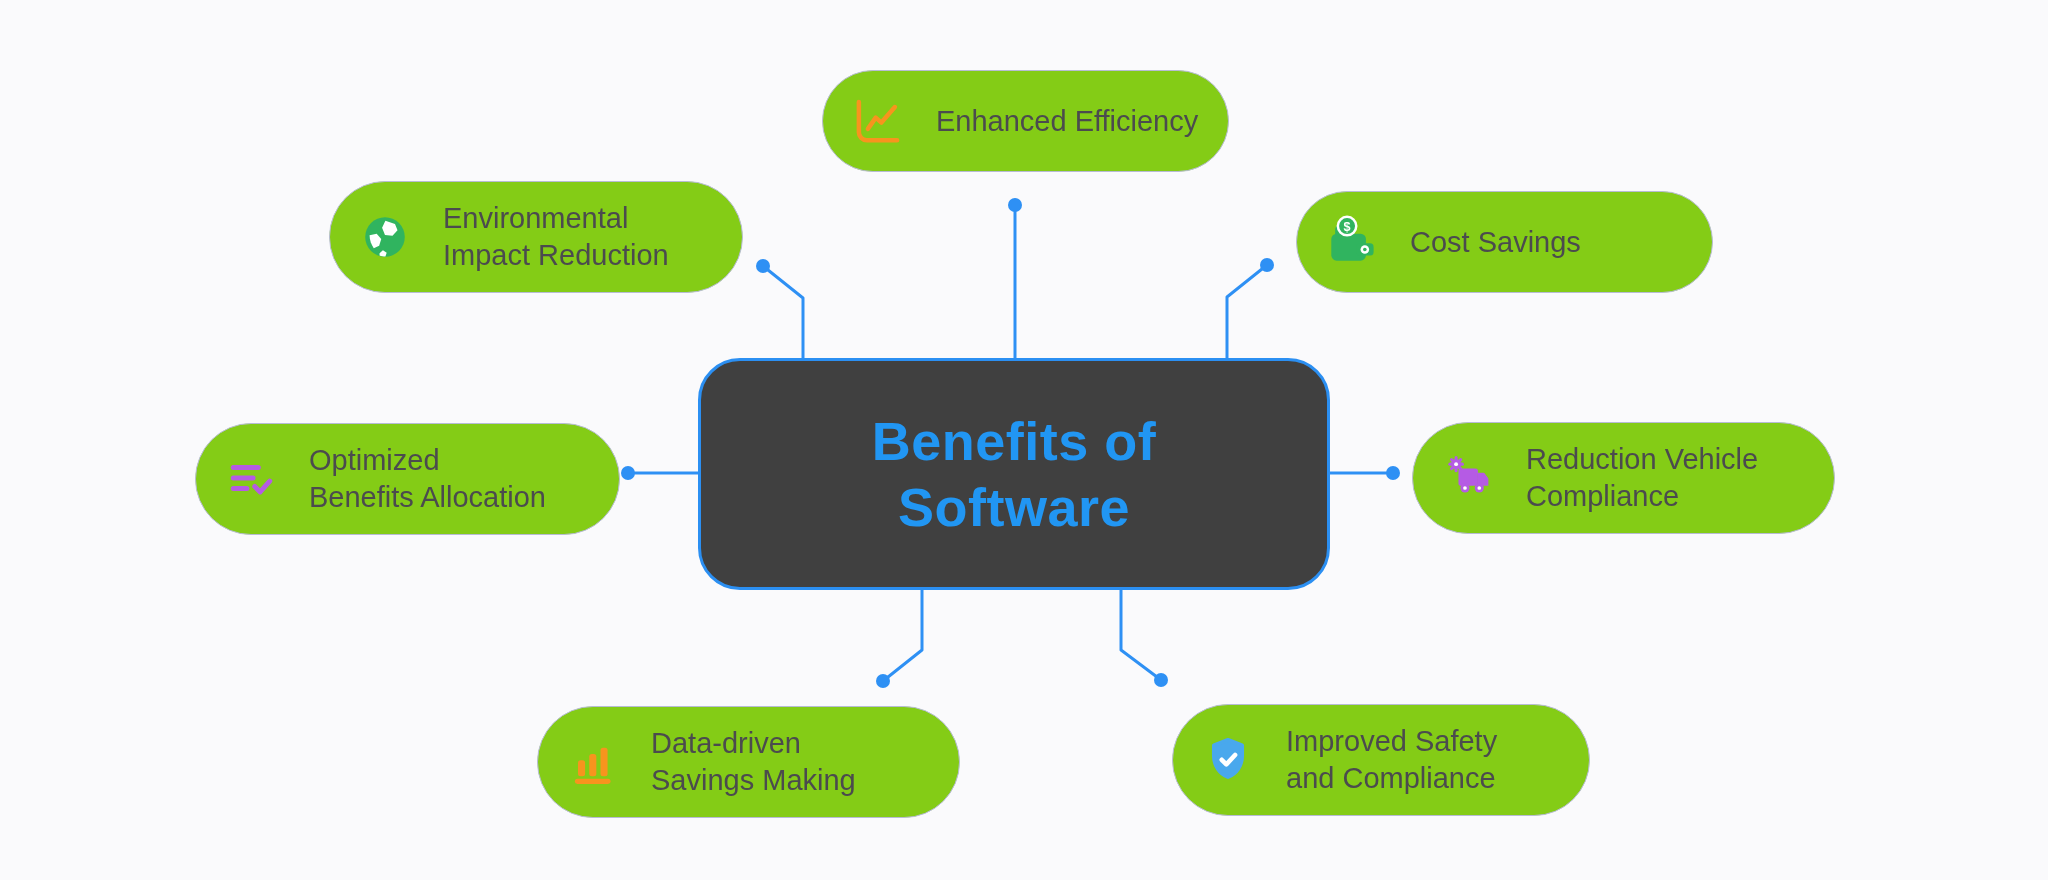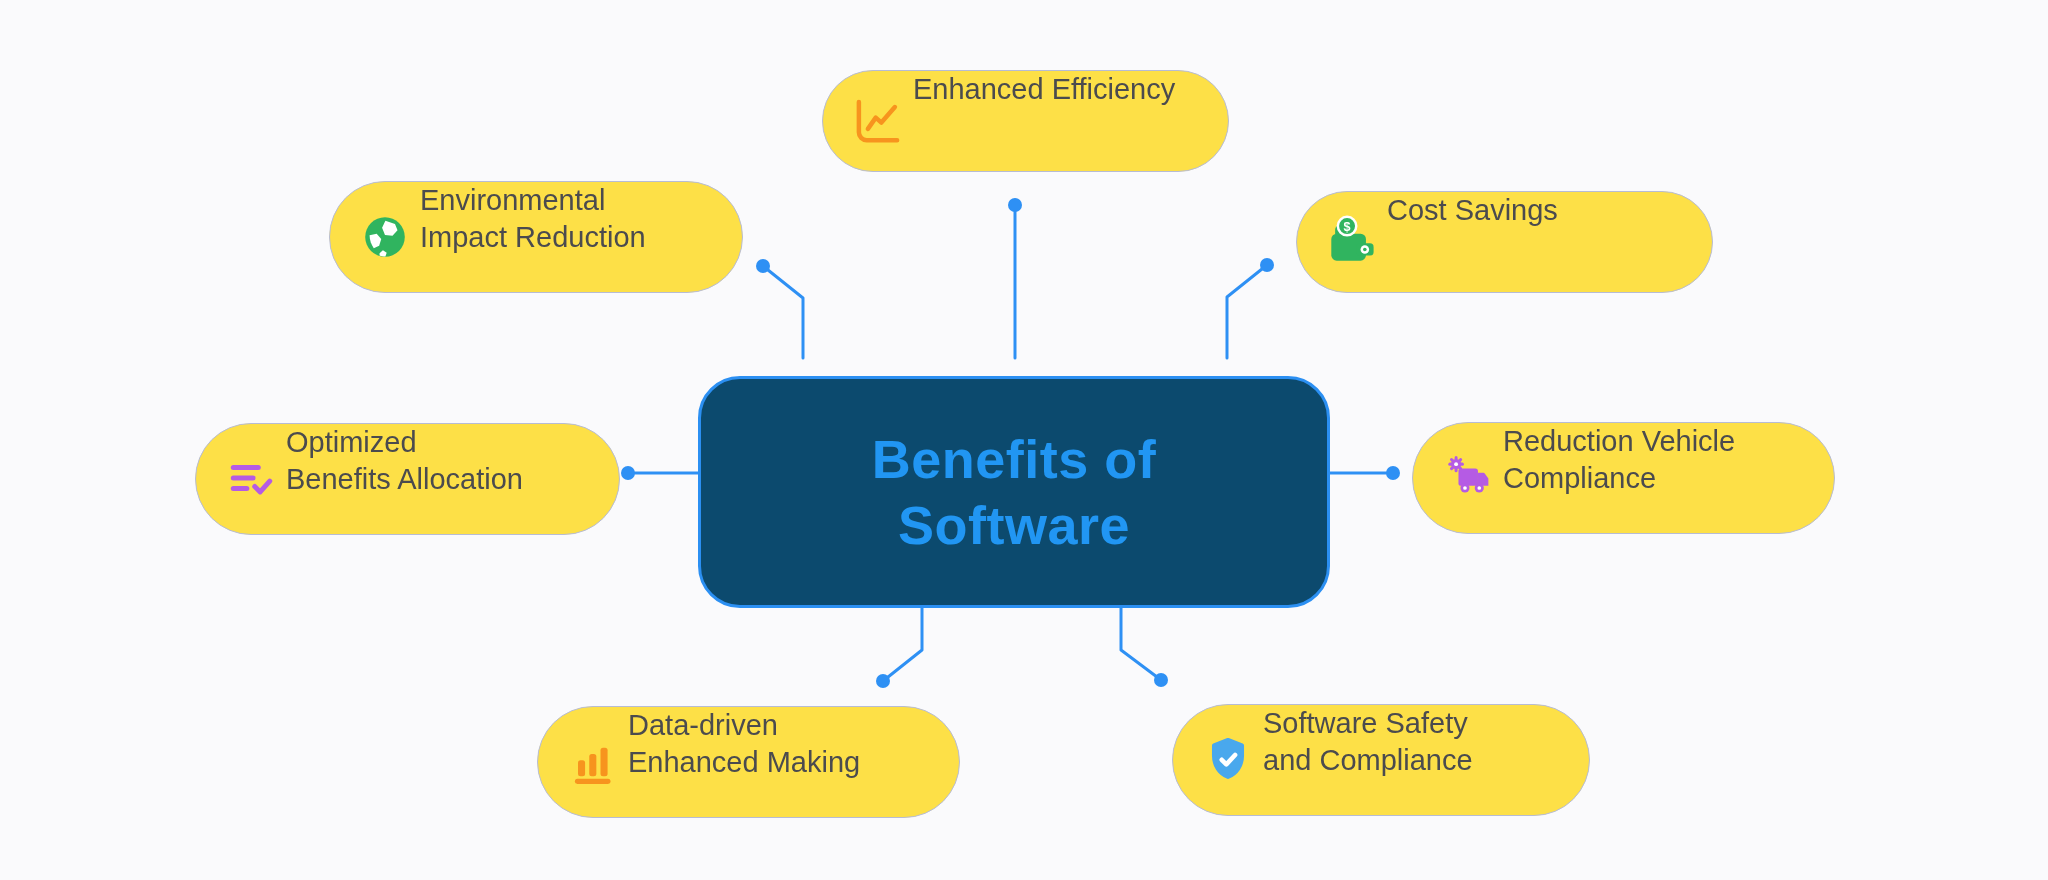--- a/index.html
+++ b/index.html
@@ -8,36 +8,36 @@
     background:#FAFAFC;
     font-family:"Liberation Sans", sans-serif;
     overflow:hidden;
   }
   .canvas{position:relative;width:2048px;height:880px;}
   .connectors{position:absolute;left:0;top:0;width:2048px;height:880px;}
 
   
   .center-box{
     position:absolute;left:698px;top:358px;width:632px;height:232px;
-    background:#0c4a6e;border:3px solid #2B8FF2;border-radius:42px;
+    background:#404040;border:3px solid #2B8FF2;border-radius:42px;
     box-sizing:border-box;
-    display:flex;flex-direction:column;justify-content:center;align-items:center;margin-top:18px;
+    display:flex;flex-direction:column;justify-content:center;align-items:center;
   }
   .center-title{
     color:#2196F3;font-size:54px;font-weight:700;line-height:66px;
     text-align:center;letter-spacing:.5px;
   }
   .center-title span{display:block;}
 
   
   .pill{
-    position:absolute;background:#fde047;
+    position:absolute;background:#84cc16;
     border:1.5px solid #B7BCD4;border-radius:58px;
     box-sizing:border-box;
-    display:flex;gap:8px;padding-left:28px;
+    display:flex;align-items:center;gap:31px;padding-left:28px;
   }
   .pill .icon{width:54px;flex:0 0 54px;display:flex;align-items:center;justify-content:center;}
   .pill .label{color:#4B4B4E;font-size:29px;line-height:37px;}
   .pill .label span{display:block;}
 
   .node-ee  {left:822px; top:70px;  width:407px;height:102px;}
   .node-env {left:329px; top:181px; width:414px;height:112px;}
   .node-cost{left:1296px;top:191px; width:417px;height:102px;}
   .node-opt {left:195px; top:423px; width:425px;height:112px;}
   .node-veh {left:1412px;top:422px; width:423px;height:112px;}
@@ -169,30 +169,30 @@
     <span class="icon">
       <svg width="50" height="50" viewBox="0 0 24 24">
         <rect x="4.8" y="11.2" width="3.4" height="7.6" rx="1.2" fill="#F7941E"></rect>
         <rect x="10.2" y="8.2" width="3.4" height="10.6" rx="1.2" fill="#F7941E"></rect>
         <rect x="15.6" y="5.2" width="3.4" height="13.6" rx="1.2" fill="#F7941E"></rect>
         <path d="M4.5 21.3 H19.2" stroke="#F7941E" stroke-width="2.4" stroke-linecap="round"></path>
       </svg>
     </span>
     <span class="label">
       <span>Data-driven</span>
-      <span>Enhanced Making</span>
+      <span>Savings Making</span>
     </span>
   </div>
 
   <div class="pill node-safe">
     <span class="icon">
       <svg width="50" height="50" viewBox="0 0 24 24">
         <path d="M12 2.4 L18.7 5 V10 C18.7 14.7 16 18.5 12 20.1 C8 18.5 5.3 14.7 5.3 10 V5 Z" fill="#49A8ED" stroke="#49A8ED" stroke-width="2" stroke-linejoin="round"></path>
         <path d="M9 11.9 L11.2 14.1 L15.4 9.6" fill="none" stroke="#FFFFFF" stroke-width="2.2" stroke-linecap="round" stroke-linejoin="round"></path>
       </svg>
     </span>
     <span class="label">
-      <span>Software Safety</span>
+      <span>Improved Safety</span>
       <span>and Compliance</span>
     </span>
   </div>
 
 </div>
 
 </body></html>

